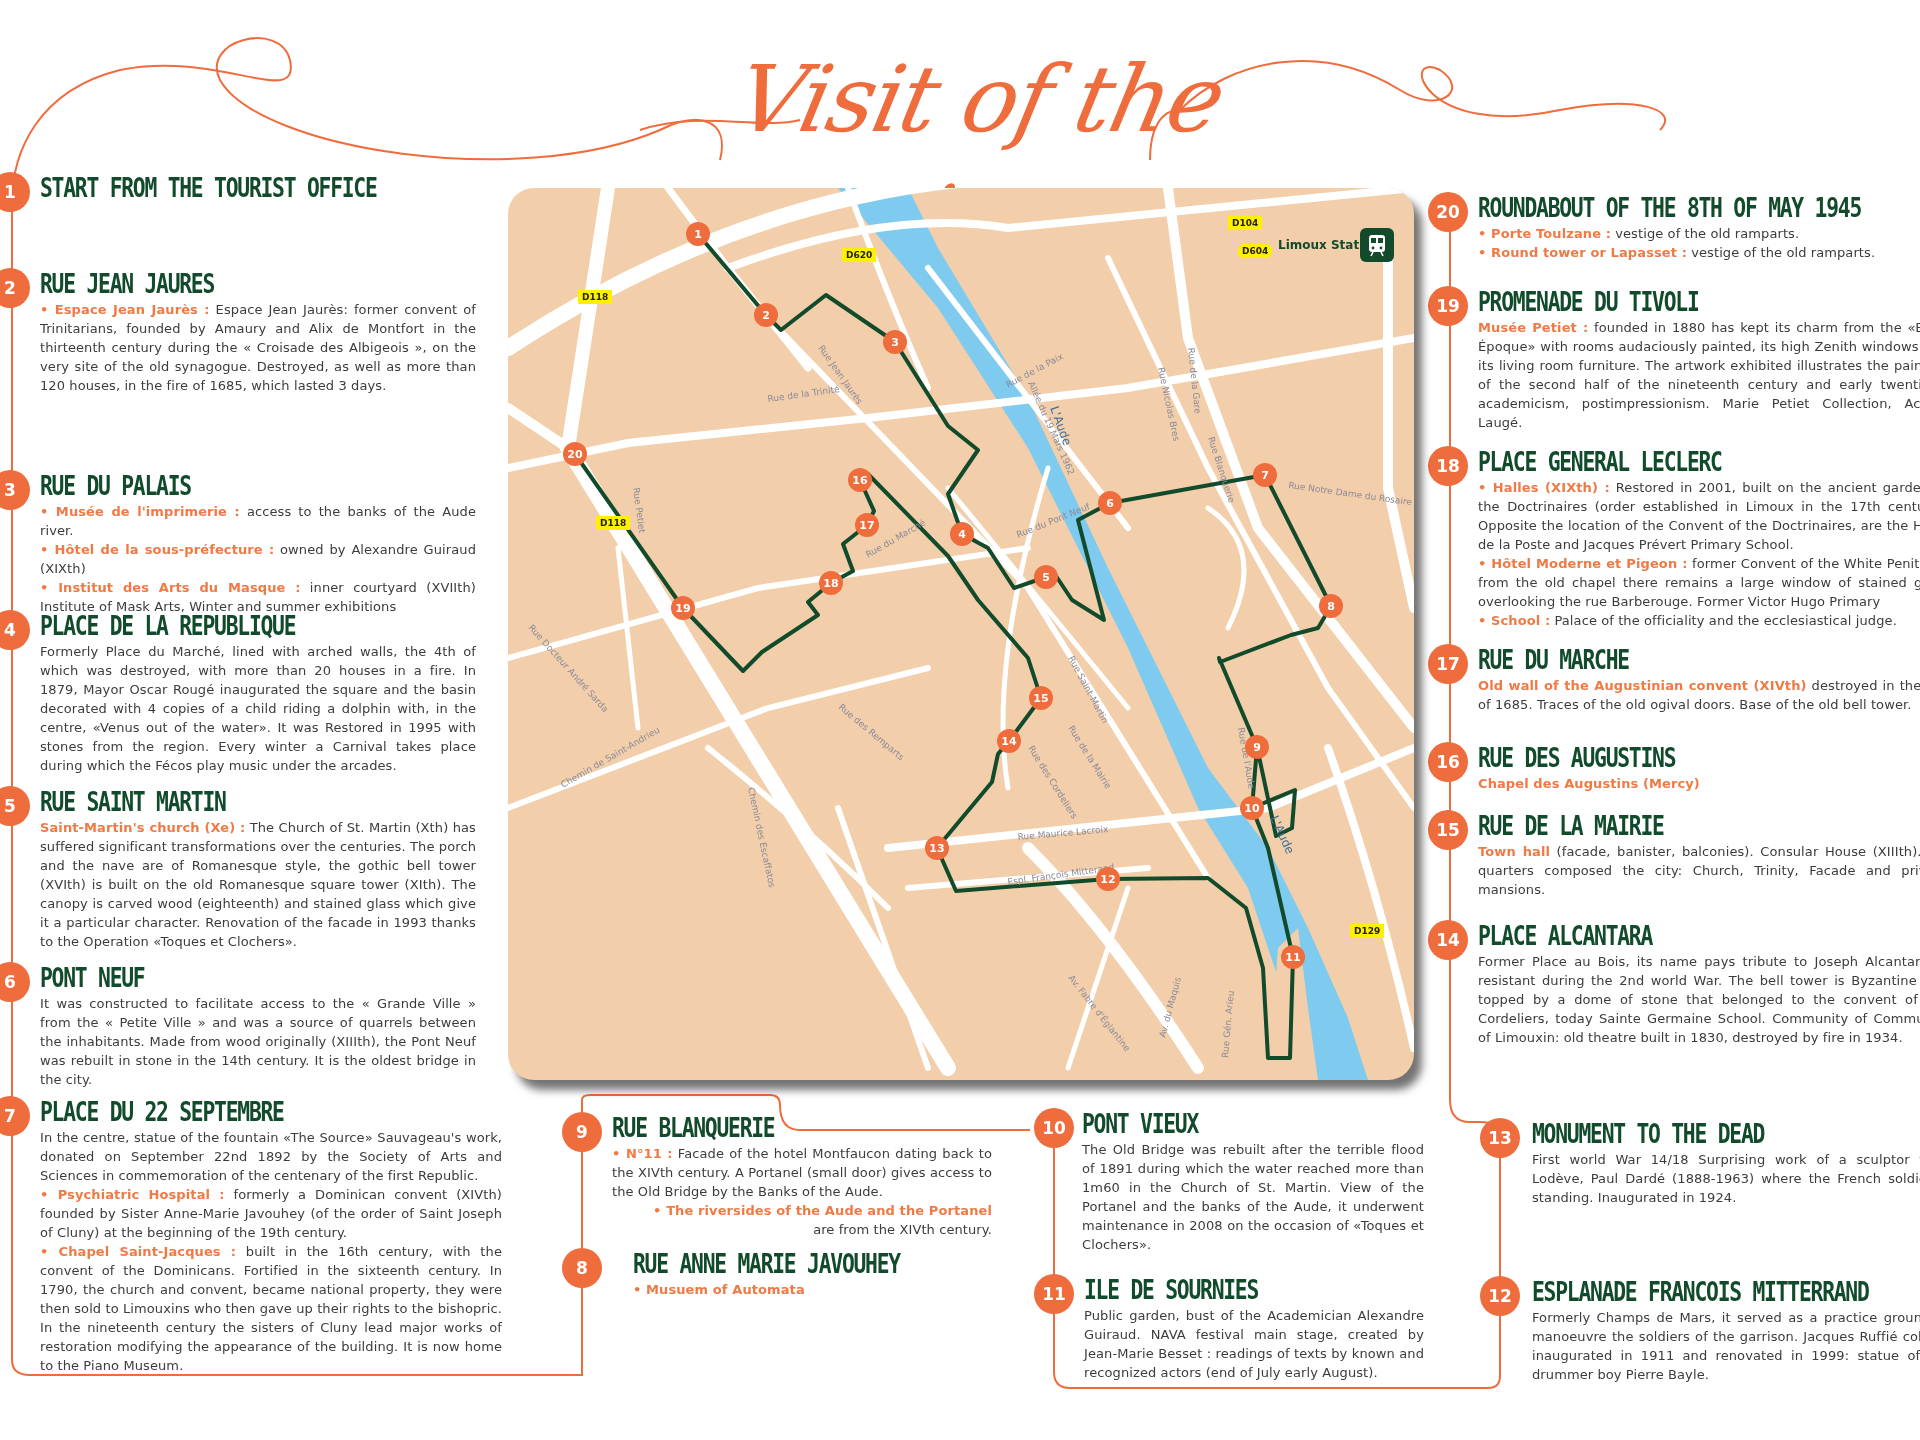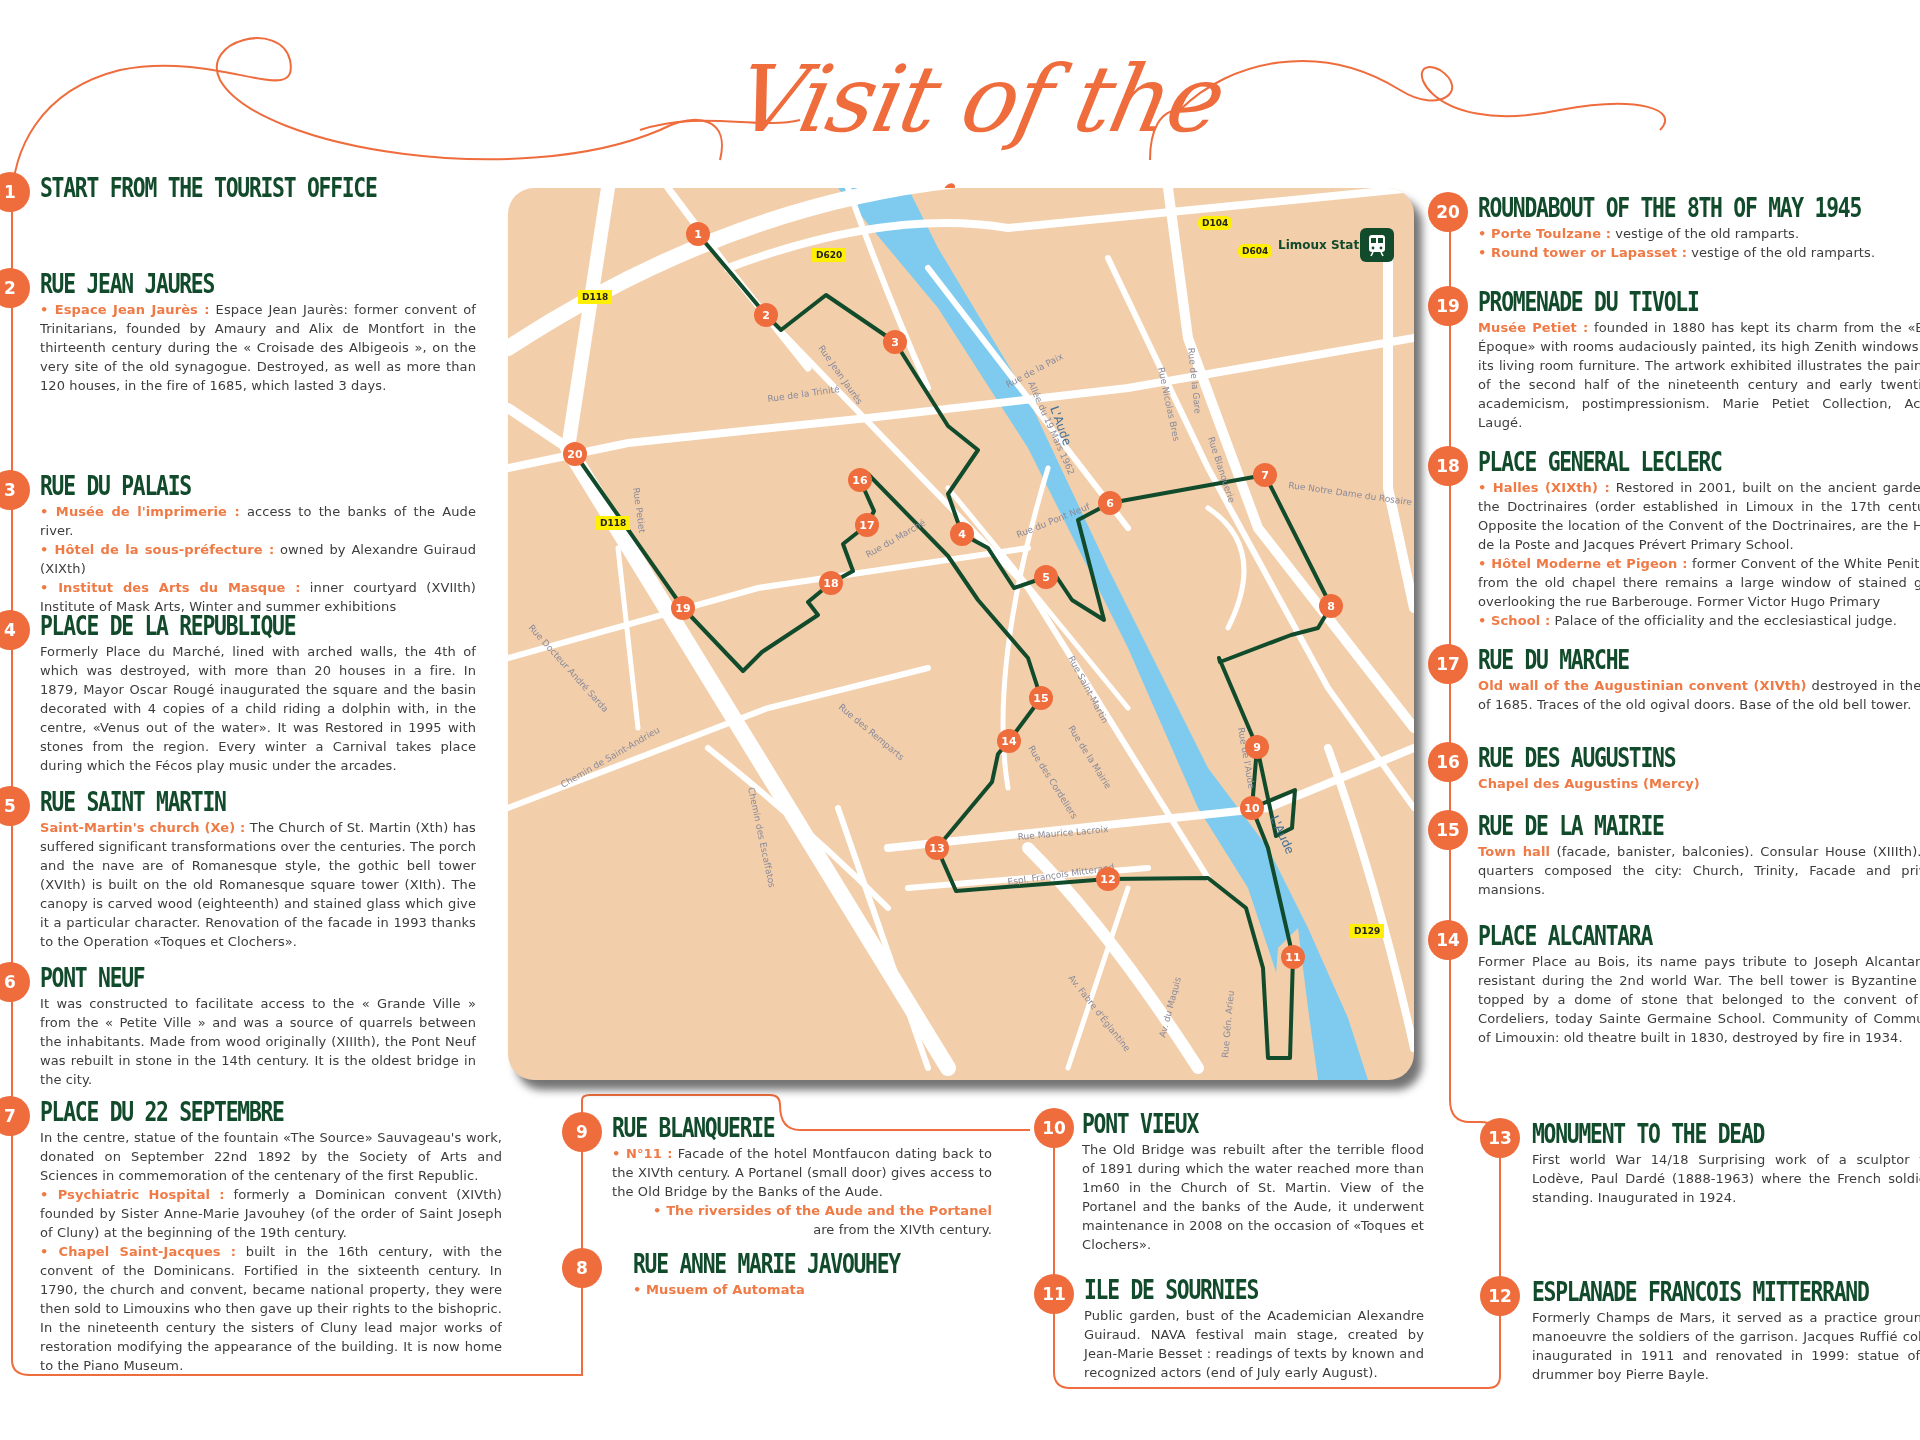--- a/index.html
+++ b/index.html
@@ -303,22 +303,22 @@
     <text class="road-label" x="720" y="870" transform="rotate(-85 720 870)">Rue Gén. Arieu</text>
     <text class="road-label" x="125" y="300" transform="rotate(82 125 300)">Rue Petiet</text>
     <text class="road-label" x="730" y="540" transform="rotate(80 730 540)">Rue de l'Aude</text>
 
     <text x="542" y="220" transform="rotate(70 542 220)" font-family="DejaVu Sans, sans-serif" font-size="12" fill="#3e6f9a">L'Aude</text>
     <text x="762" y="630" transform="rotate(65 762 630)" font-family="DejaVu Sans, sans-serif" font-size="12" fill="#3e6f9a">L'Aude</text>
   </svg>
 
   <span class="route-badge" style="left:70px; top:102px;">D118</span>
   <span class="route-badge" style="left:88px; top:328px;">D118</span>
-  <span class="route-badge" style="left:304px; top:60px;">D620</span>
-  <span class="route-badge" style="left:690px; top:28px;border-radius:6px;">D104</span>
+  <span class="route-badge" style="left:334px; top:60px;">D620</span>
+  <span class="route-badge" style="left:720px; top:28px;">D104</span>
   <span class="route-badge" style="left:730px; top:56px;border-radius:6px;">D604</span>
   <span class="route-badge" style="left:842px; top:736px;">D129</span>
 
   <span class="station-label">Limoux Station</span>
   <div class="station-icon">
     <svg width="34" height="34" viewBox="0 0 34 34">
       <rect x="9" y="7" width="16" height="17" rx="3" fill="#fff"></rect>
       <rect x="11" y="10" width="5" height="5" fill="#124b2b"></rect>
       <rect x="18" y="10" width="5" height="5" fill="#124b2b"></rect>
       <circle cx="13" cy="20" r="1.4" fill="#124b2b"></circle>

